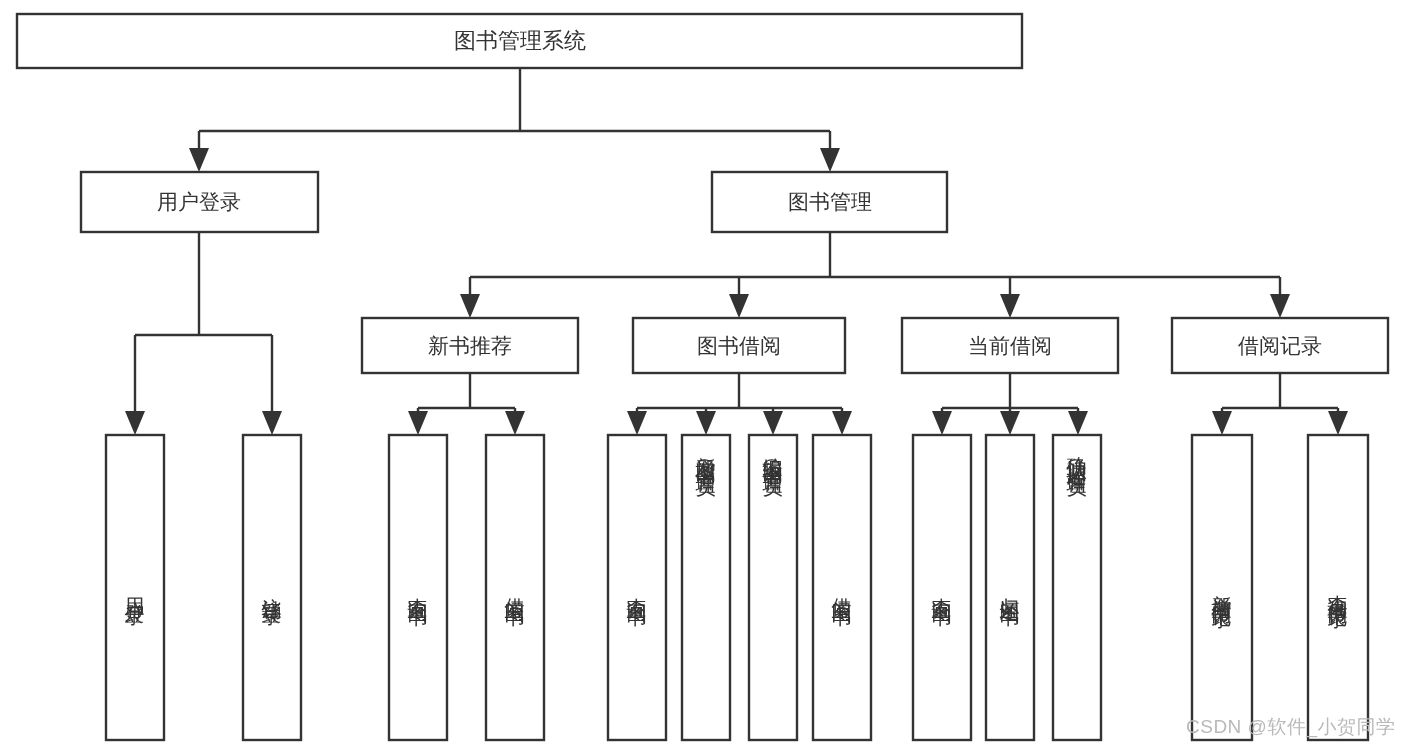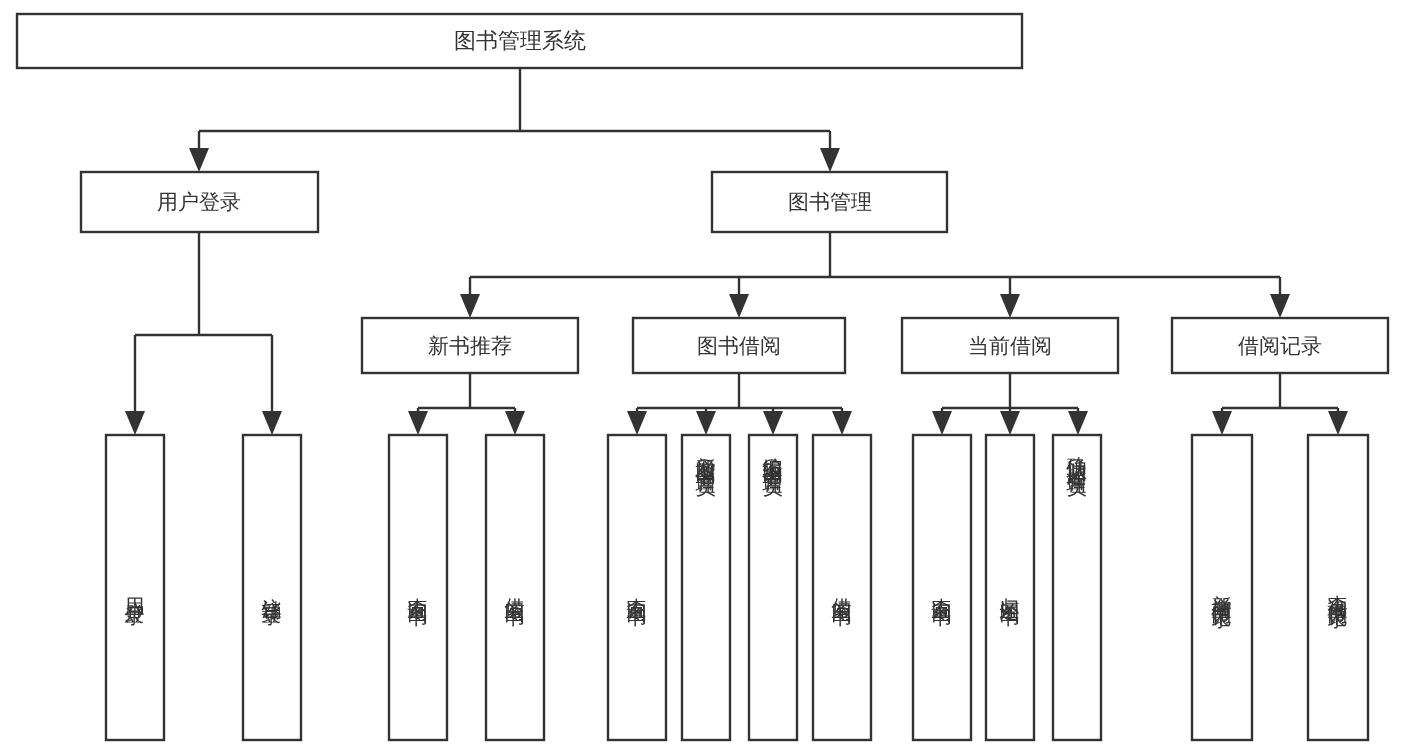--- a/index.html
+++ b/index.html
@@ -216,14 +216,15 @@
   <div class="leaf-label" style="left:749px; top:441px; width:48px; height:299px; justify-content:flex-start; display:flex; align-items:center;">编辑图书（管理员）</div>
 
   <div class="leaf-label" style="left:813px; top:435px; width:58px; height:305px; justify-content:center; display:flex; align-items:center;">借阅图书</div>
   <div class="leaf-label" style="left:913px; top:435px; width:58px; height:305px; justify-content:center; display:flex; align-items:center;">查询图书</div>
   <div class="leaf-label" style="left:986px; top:435px; width:48px; height:305px; justify-content:center; display:flex; align-items:center;">归还图书</div>
   <div class="leaf-label" style="left:1053px; top:441px; width:48px; height:299px; justify-content:flex-start; display:flex; align-items:center;">确认归还（管理员）</div>
 
   <div class="leaf-label" style="left:1192px; top:435px; width:60px; height:305px; justify-content:center; display:flex; align-items:center;">新增借阅记录</div>
   <div class="leaf-label" style="left:1308px; top:435px; width:60px; height:305px; justify-content:center; display:flex; align-items:center;">查询借阅记录</div>
 
+  <div class="watermark">CSDN @软件_小贺同学</div>
 
 </div>
 
 </body></html>

